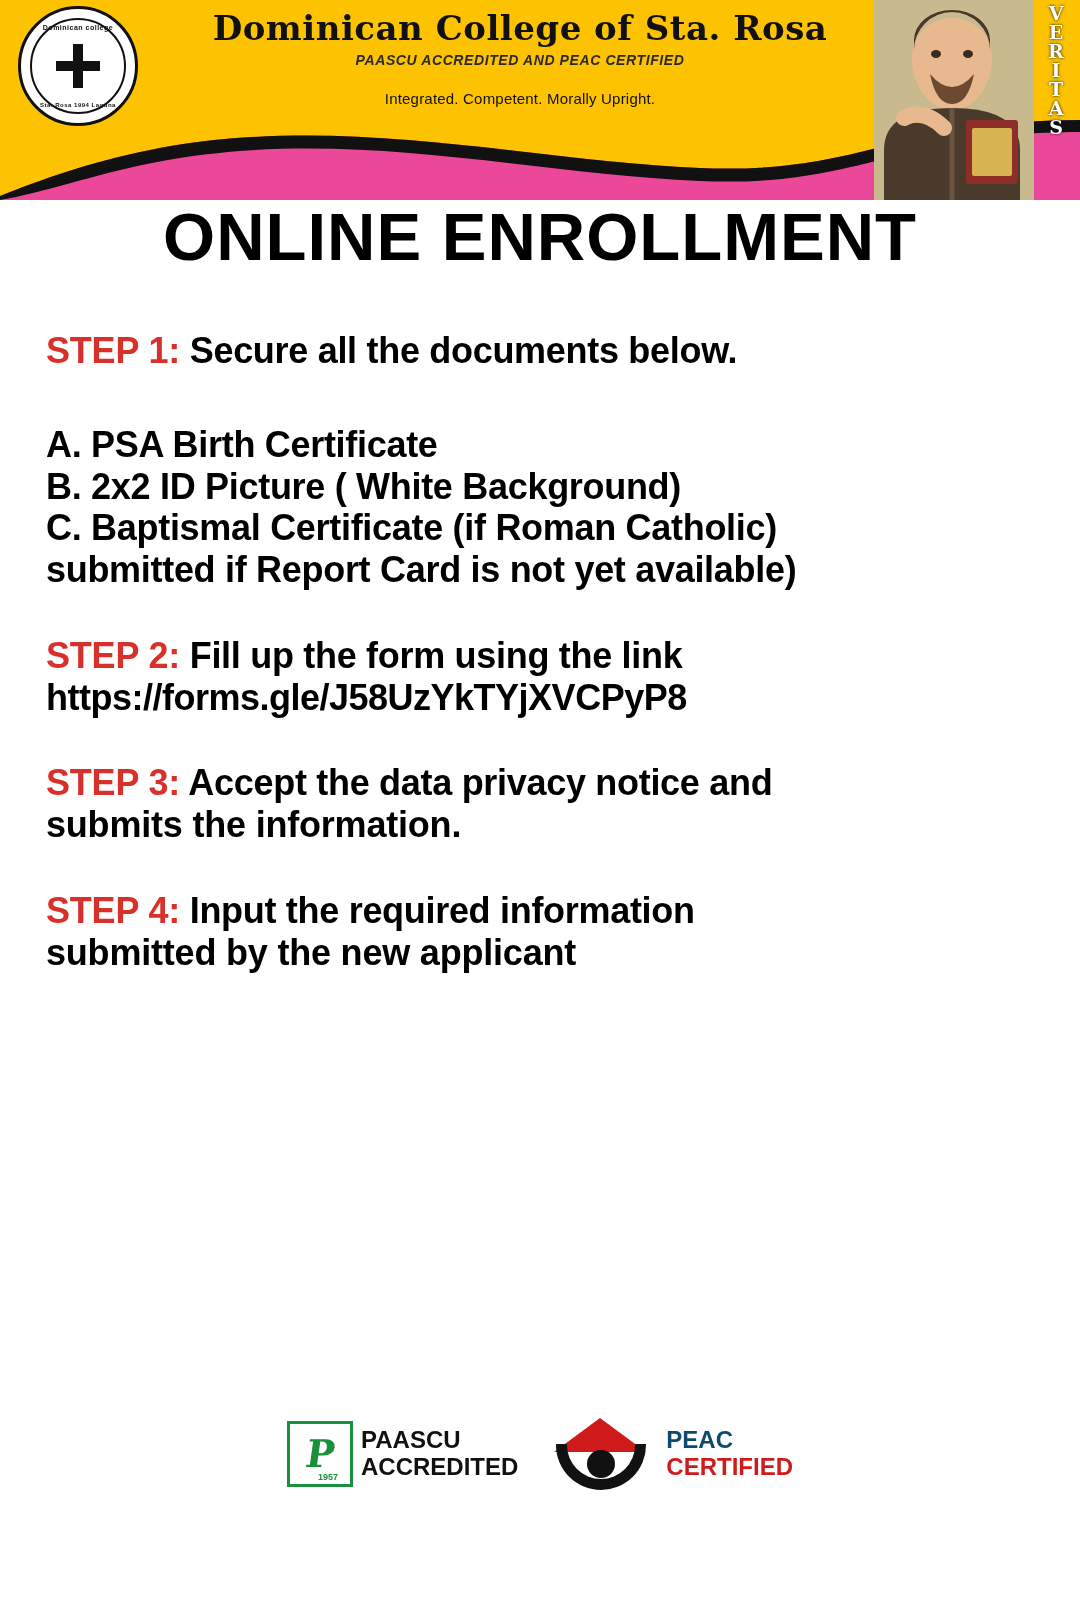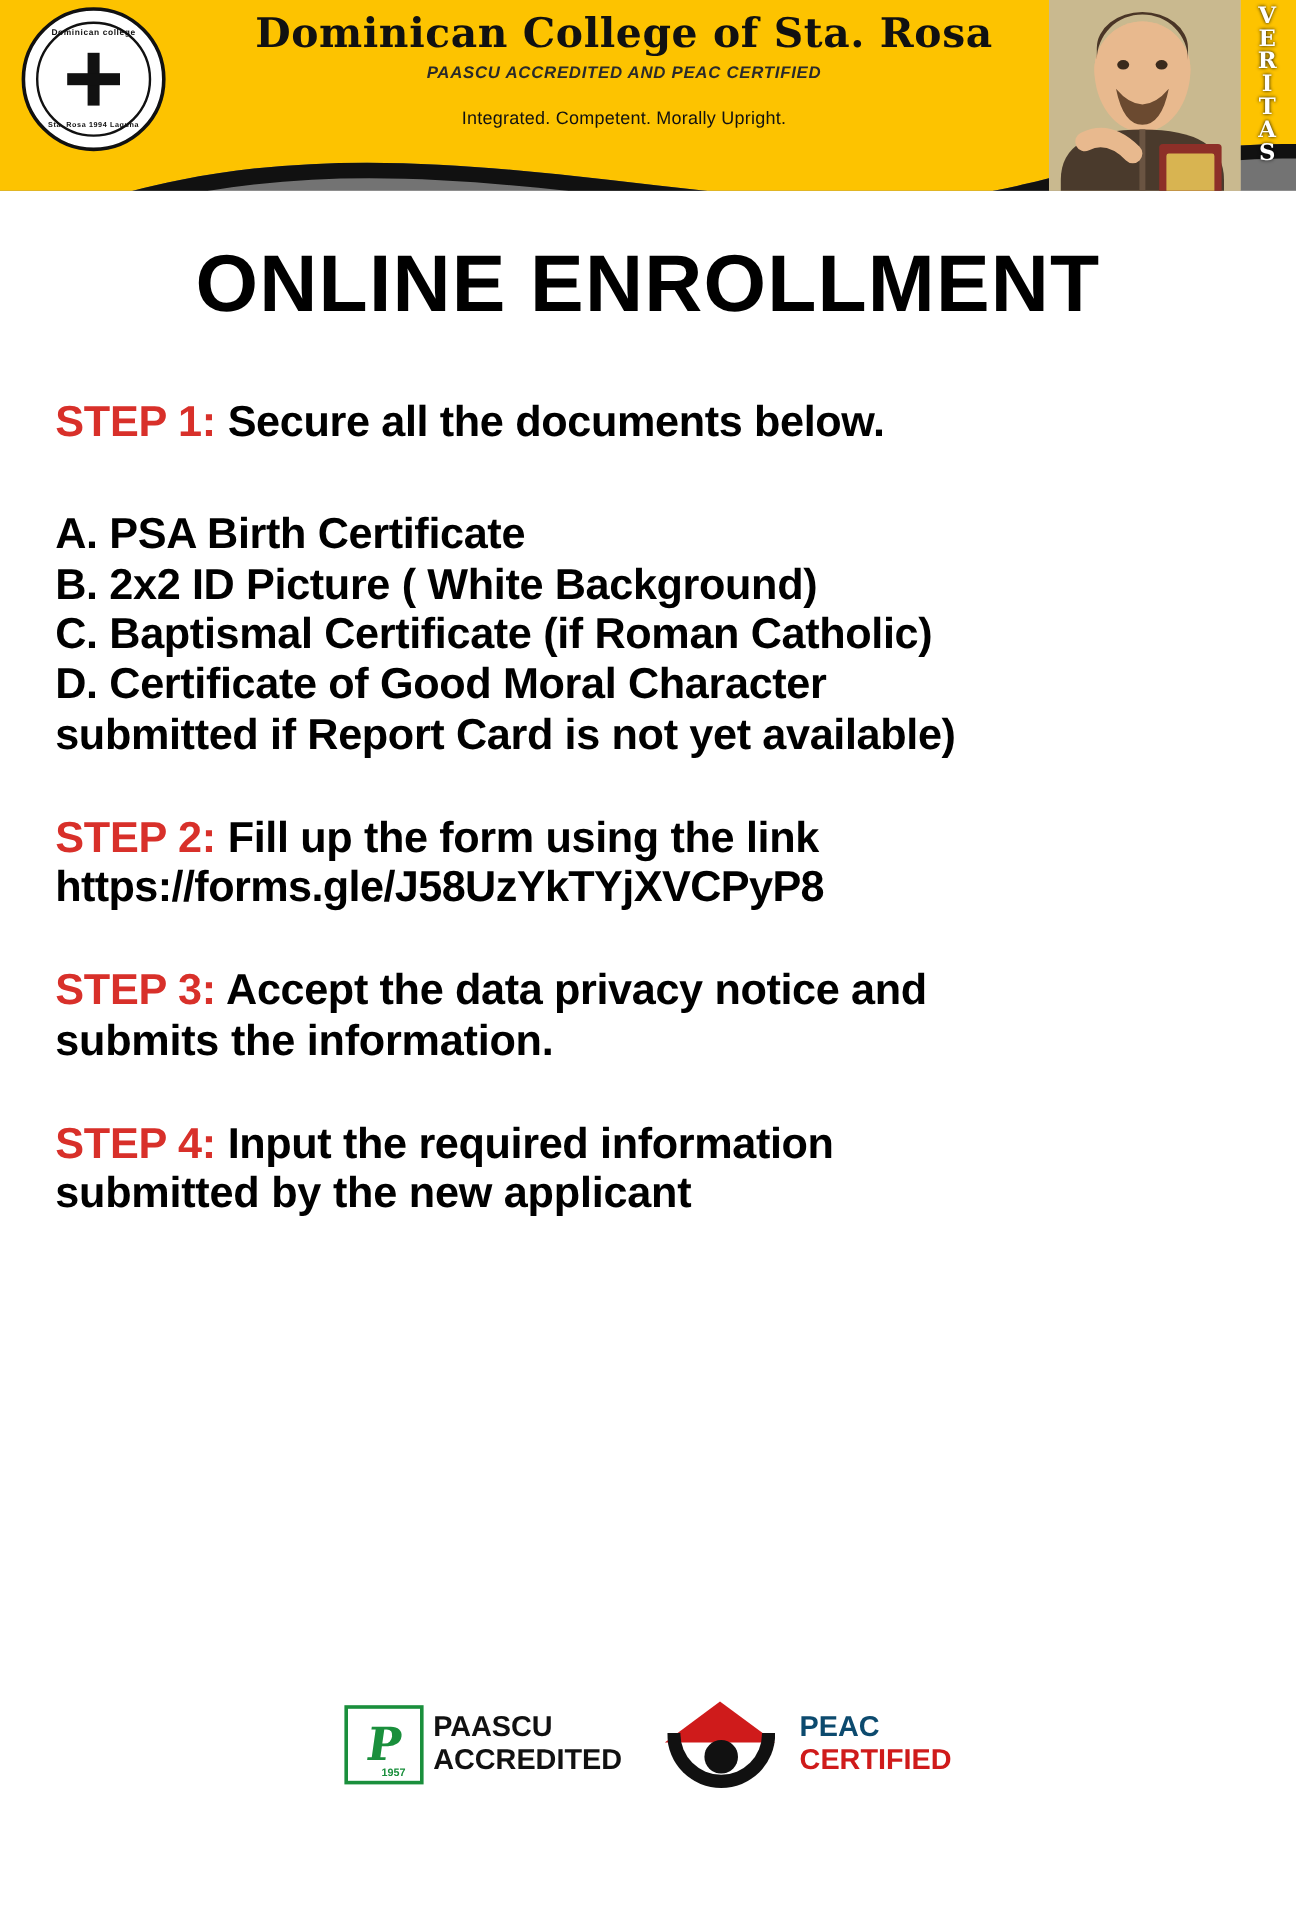--- a/index.html
+++ b/index.html
@@ -16,22 +16,22 @@
     height: 1599px;
     background: #ffffff;
     overflow: hidden;
   }
 
   
   .header {
     position: absolute;
     top: 0; left: 0;
     width: 1080px;
-    height: 159px;
-    background: #737373;
+    height: 200px;
+    background: #ec4899;
     overflow: hidden;
     padding-left: 11px;
   }
   .header-curve {
     position: absolute;
     left: 0; top: 0;
     width: 1080px;
     height: 200px;
   }
   .seal {
@@ -321,21 +321,20 @@
   <div class="content">
 
     <p class="step-line">
       <span class="step-label">STEP 1:</span><span class="step-body"> Secure all the documents below.</span>
     </p>
 
     <div class="doc-list">
       <div class="doc-item">A. PSA Birth Certificate</div>
       <div class="doc-item">B. 2x2 ID Picture ( White Background)</div>
       <div class="doc-item">C. Baptismal Certificate (if Roman Catholic)</div>
-      <div class="doc-item">D. Certificate of Good Moral Character</div>
       <div class="doc-item">submitted if  Report Card is not yet available)</div>
     </div>
 
     <div class="block-gap"></div>
 
     <p class="step-line">
       <span class="step-label">STEP 2:</span><span class="step-body"> Fill up the form using the link</span>
     </p>
     <div class="link-line">https://forms.gle/J58UzYkTYjXVCPyP8</div>
 

